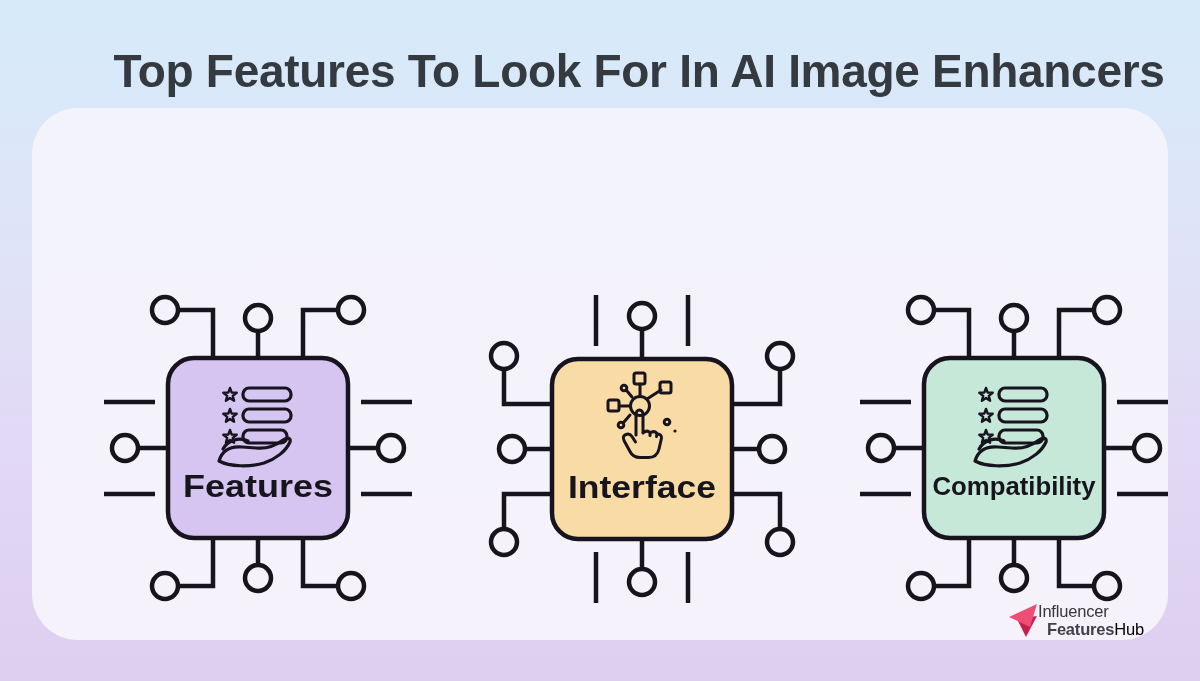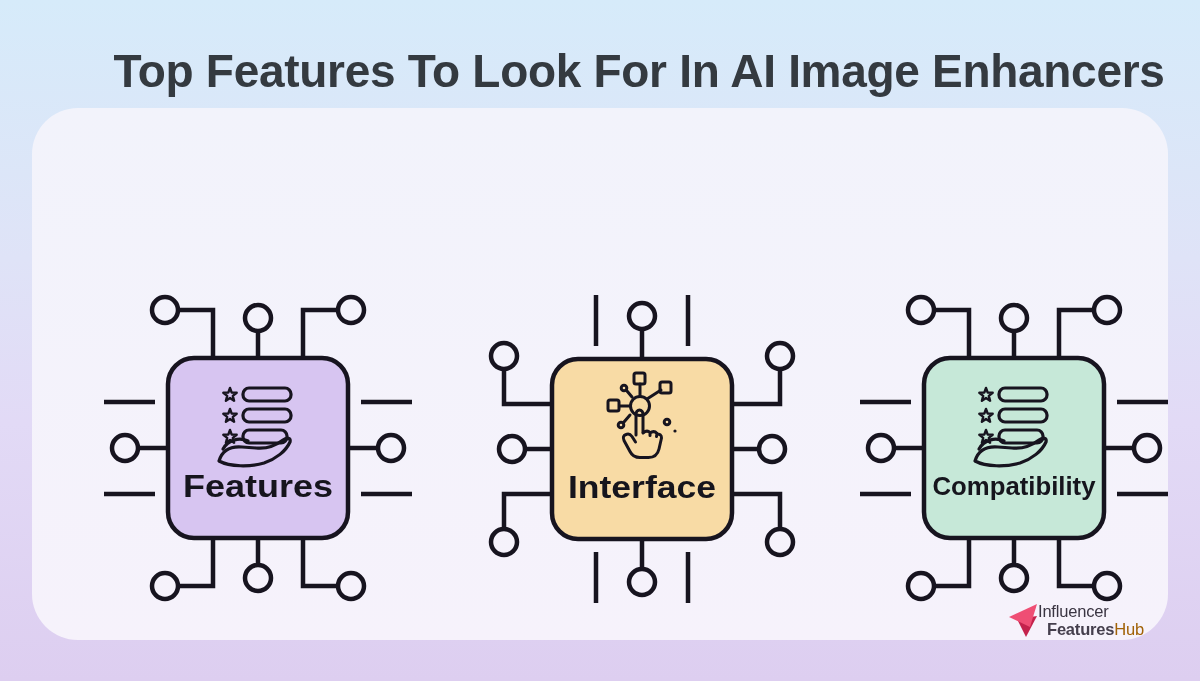--- a/index.html
+++ b/index.html
@@ -33,21 +33,21 @@
   .logo-mark { position:absolute; left:1009px; top:604px; }
   .logo-line1 {
     position:absolute; left:1038px; top:602px;
     font-size:16.5px; font-weight:400; color:#3a3542; letter-spacing:-0.2px;
   }
   .logo-line2 {
     position:absolute; left:1047px; top:620px;
     font-size:16.5px; letter-spacing:-0.2px;
   }
   .logo-line2 .marketing { font-weight:600; color:#453f4d; }
-  .logo-line2 .hub { font-weight:400; color:#a16207; }
+  .logo-line2 .hub { font-weight:400; color:#000000; }
 </style>
 </head>
 <body>
 
 <svg width="0" height="0" style="position:absolute" aria-hidden="true">
   <defs>
     <path id="star" d="M0,-7 L1.7,-2.4 L6.7,-2.2 L2.8,0.9 L4.1,5.7 L0,2.9 L-4.1,5.7 L-2.8,0.9 L-6.7,-2.2 L-1.7,-2.4 Z" fill="none" stroke="#17141f" stroke-width="2.4" stroke-linejoin="round"></path>
     <g id="chip-pins" stroke="#17141f" stroke-width="4.5" fill="none">
       <path d="M120,75 V27 H85 M165,75 V48 M210,75 V27 H245"></path>
       <circle cx="72" cy="27" r="13"></circle>

